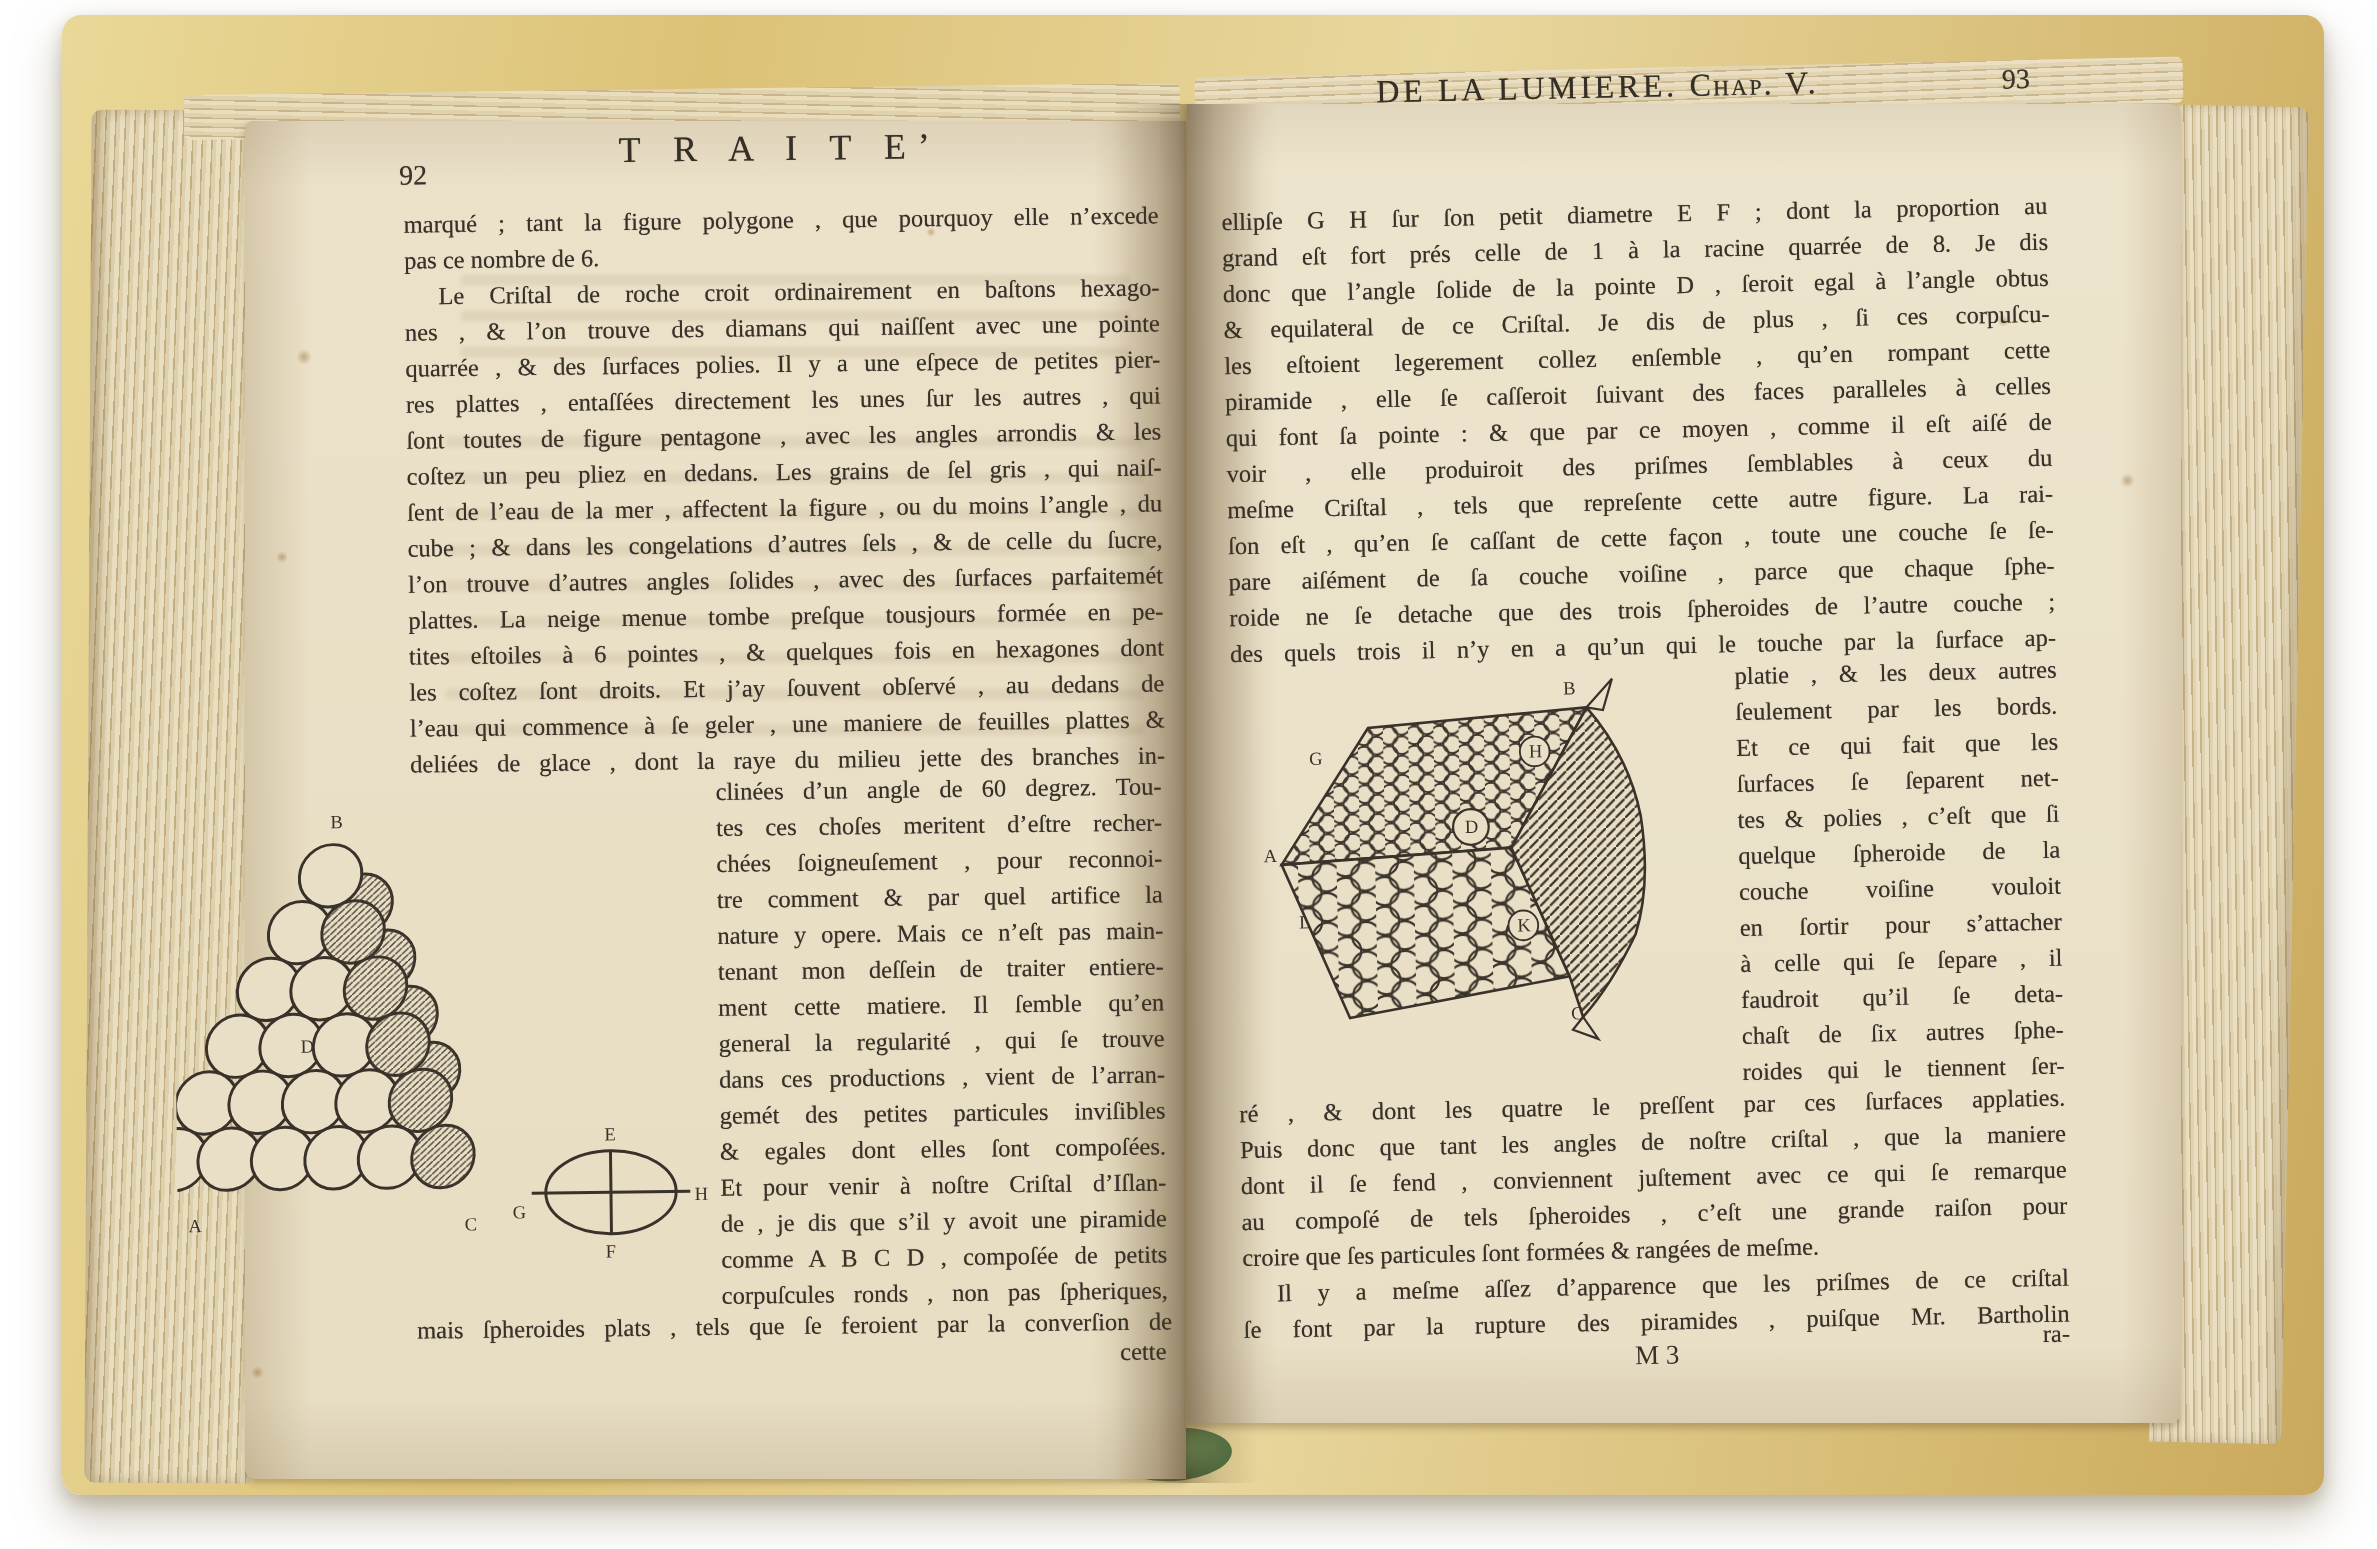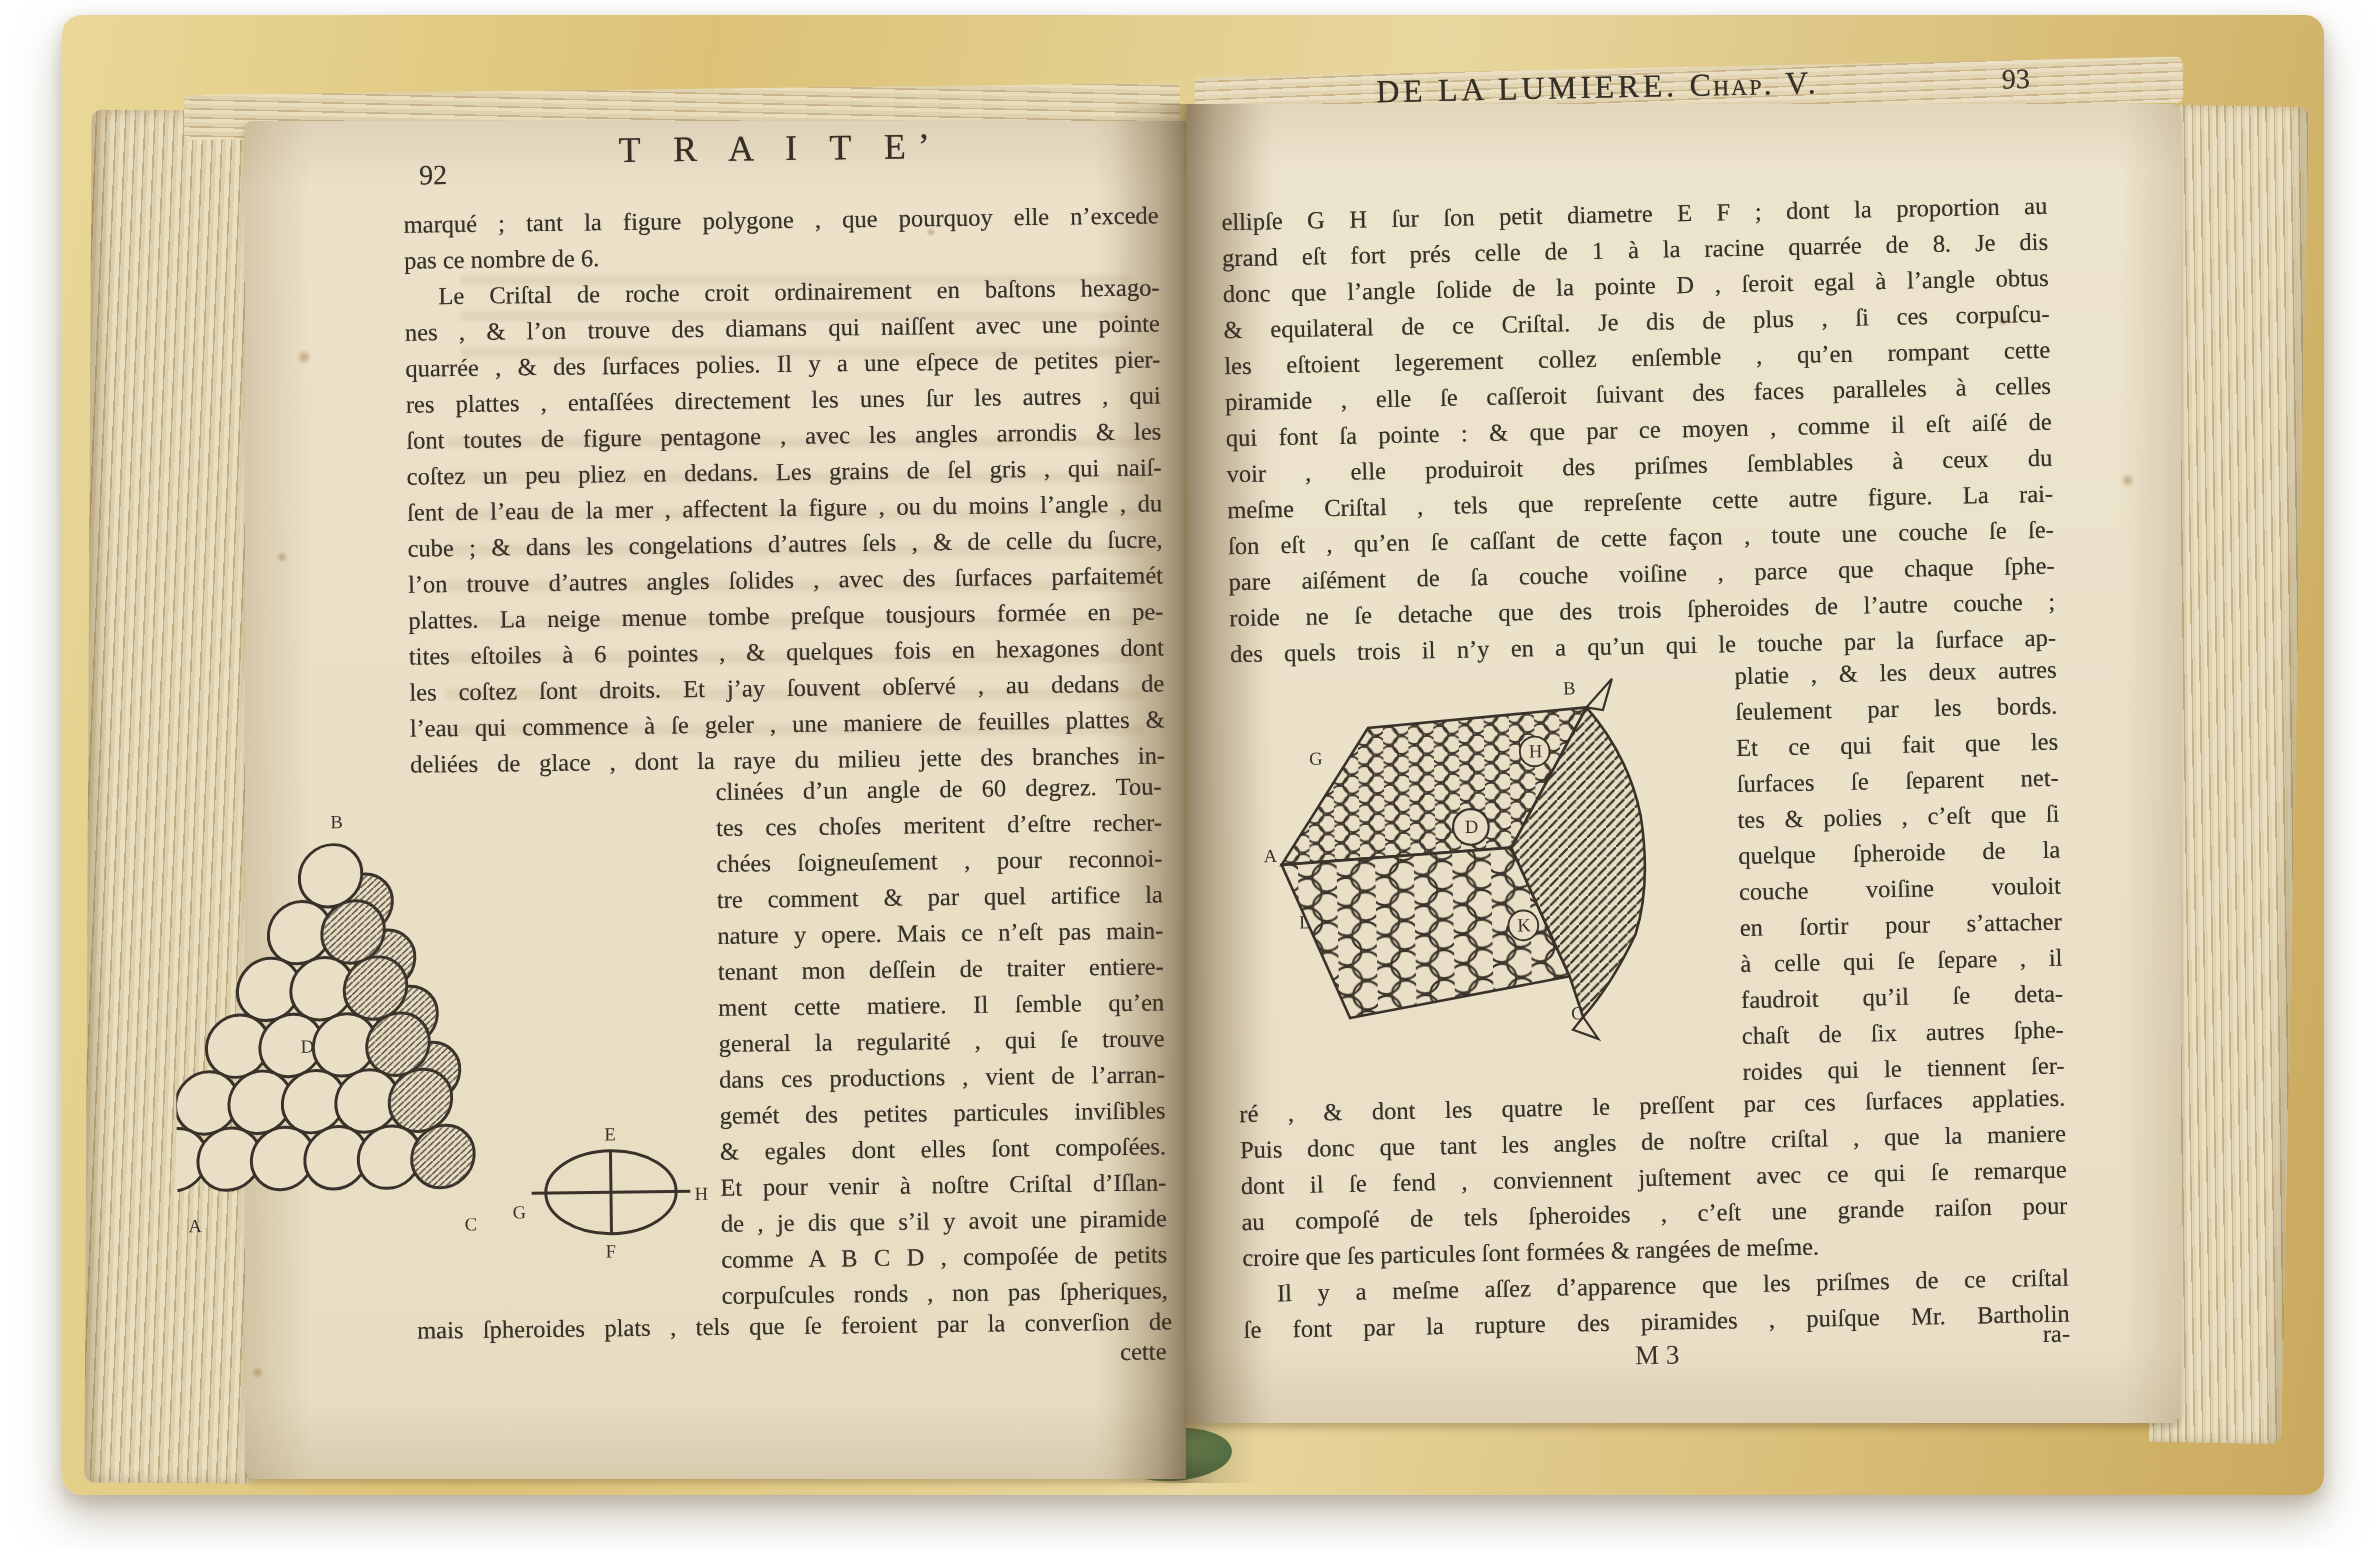--- a/index.html
+++ b/index.html
@@ -125,21 +125,21 @@
 <div class="spot" style="left:296px;top:349px;width:16.3px;height:16.3px;"></div>
 <div class="spot" style="left:276px;top:551px;width:12px;height:12px;"></div>
 <div class="spot" style="left:336px;top:1144px;width:19.3px;height:19.3px;"></div>
 <div class="spot" style="left:251px;top:1366px;width:13.4px;height:13.4px;"></div>
 <div class="spot" style="left:926px;top:227px;width:10.4px;height:10.4px;"></div>
 <div class="spot" style="left:1997px;top:315px;width:12px;height:12px;"></div>
 <div class="spot" style="left:2120px;top:473px;width:15px;height:15px;"></div>
 
 <div class="content content-left">
 
-  <div class="pagenum" style="left:426px;top:155px;text-align:right;">92</div>
+  <div class="pagenum" style="left:406px;top:155px;text-align:right;">92</div>
 
   <div class="running-title">T R A I T E’</div>
 
   <div class="tblock" style="left:410px;top:202px;width:755px;">
     <div class="ln">marqué ; tant la figure polygone , que pourquoy elle n’excede</div>
     <div class="ln sh">pas ce nombre de 6.</div>
     <div class="ln ind">Le Criſtal de roche croit ordinairement en baſtons hexago-</div>
     <div class="ln">nes , &amp; l’on trouve des diamans qui naiſſent avec une pointe</div>
     <div class="ln">quarrée , &amp; des ſurfaces polies. Il y a une eſpece de petites pier-</div>
     <div class="ln">res plattes , entaſſées directement les unes ſur les autres , qui</div>

